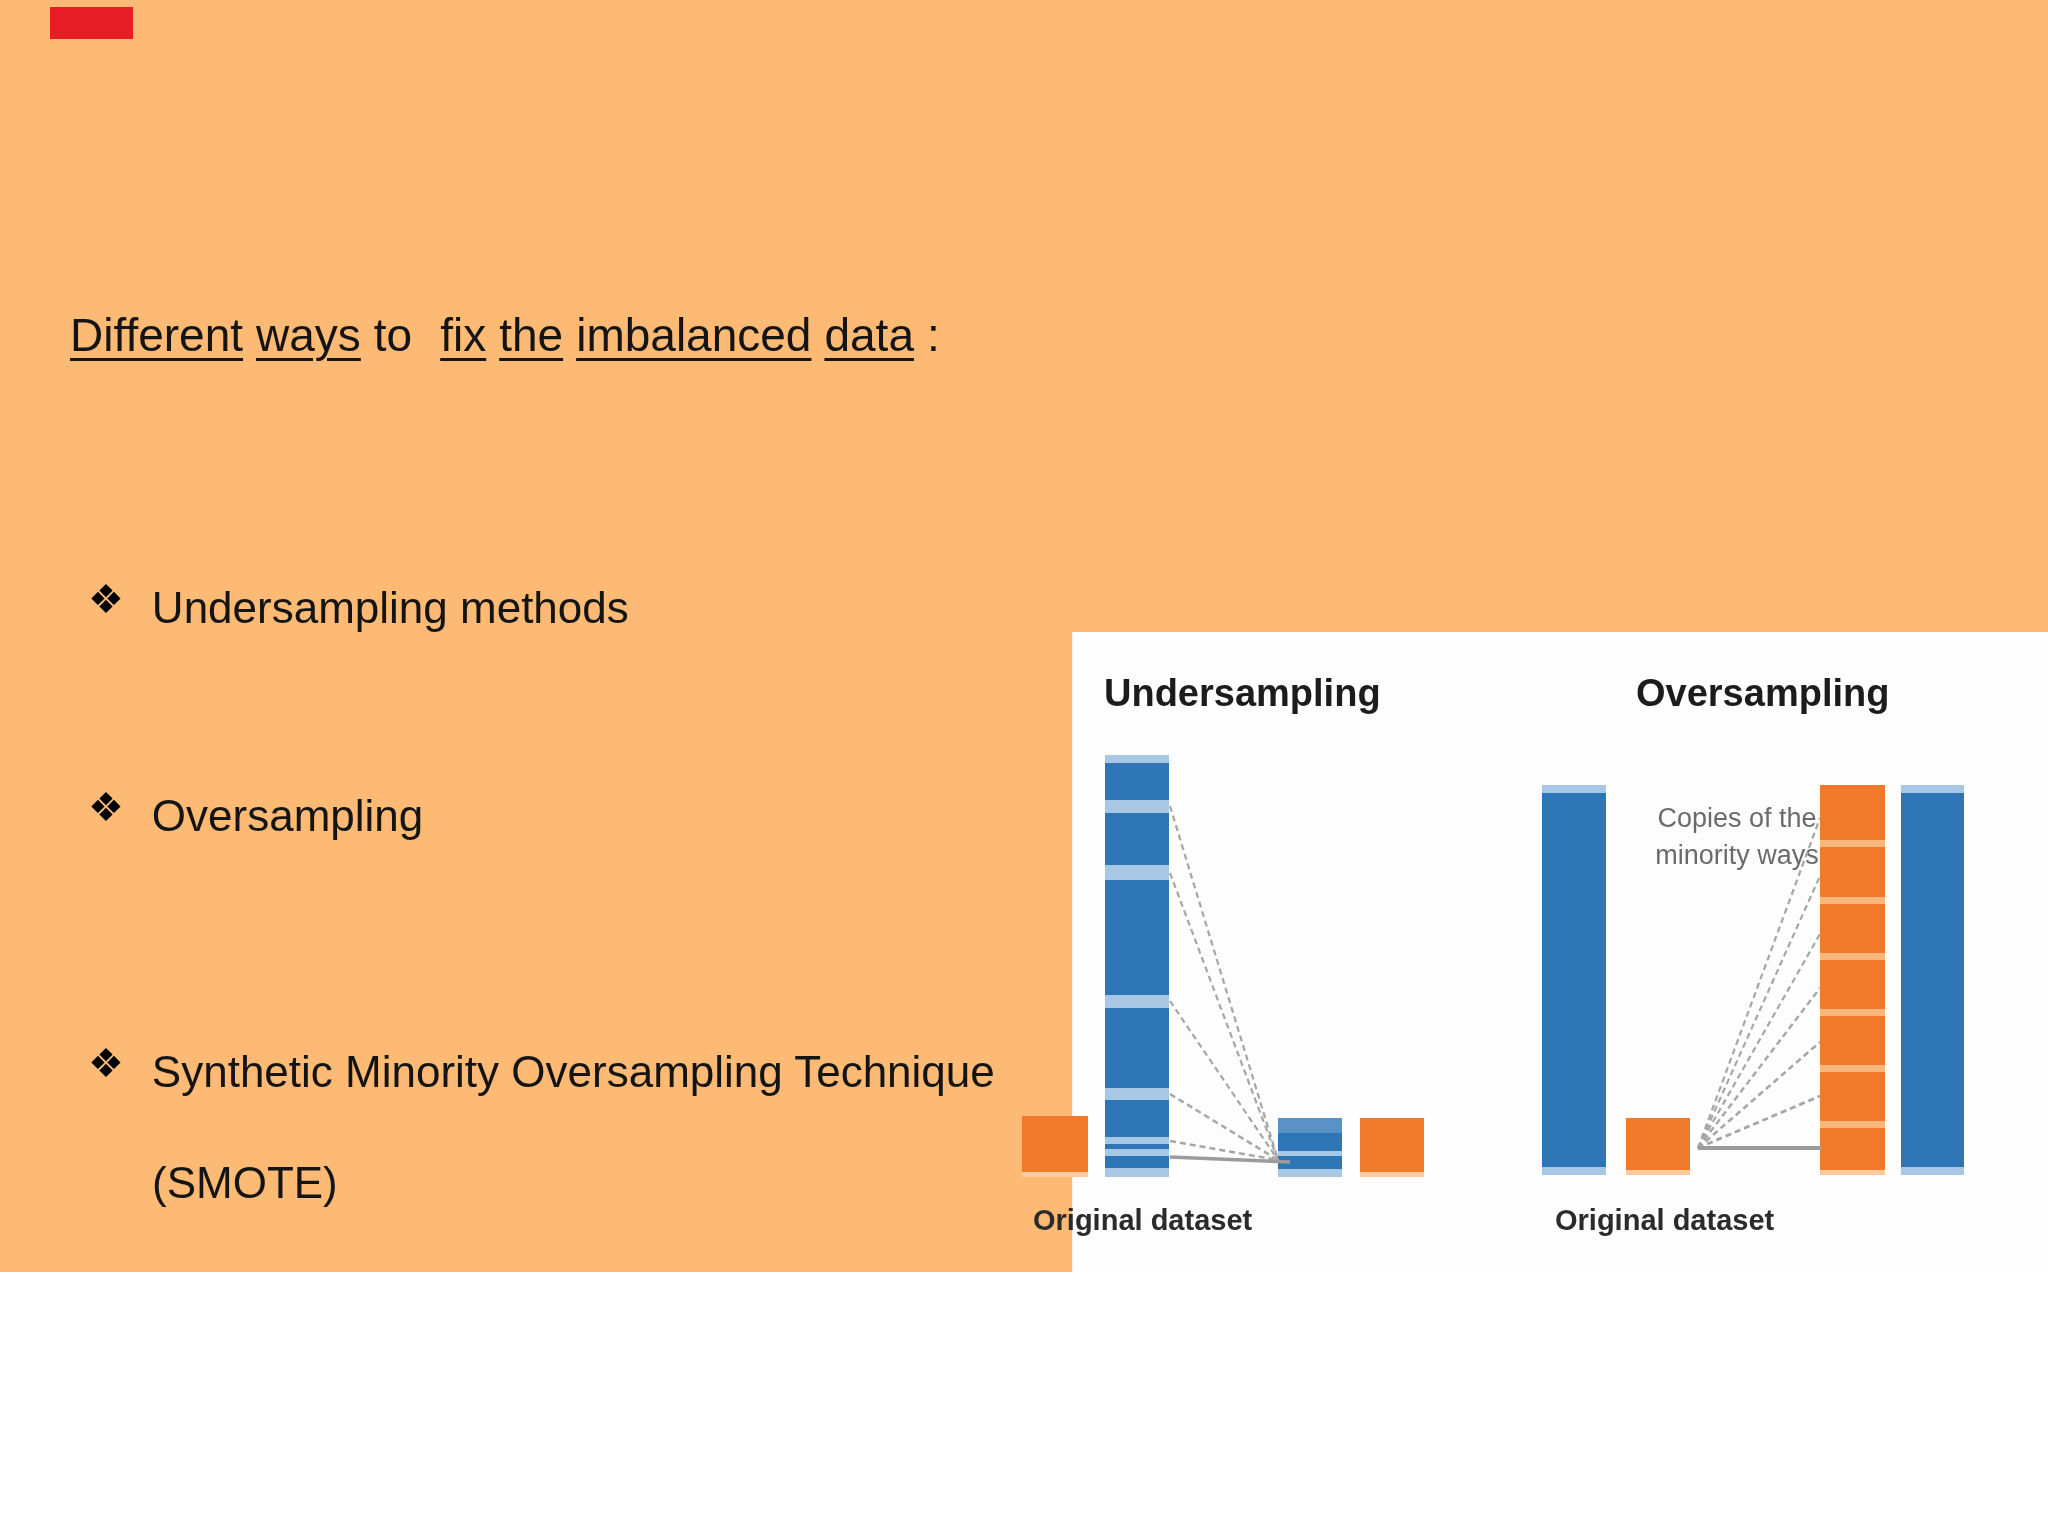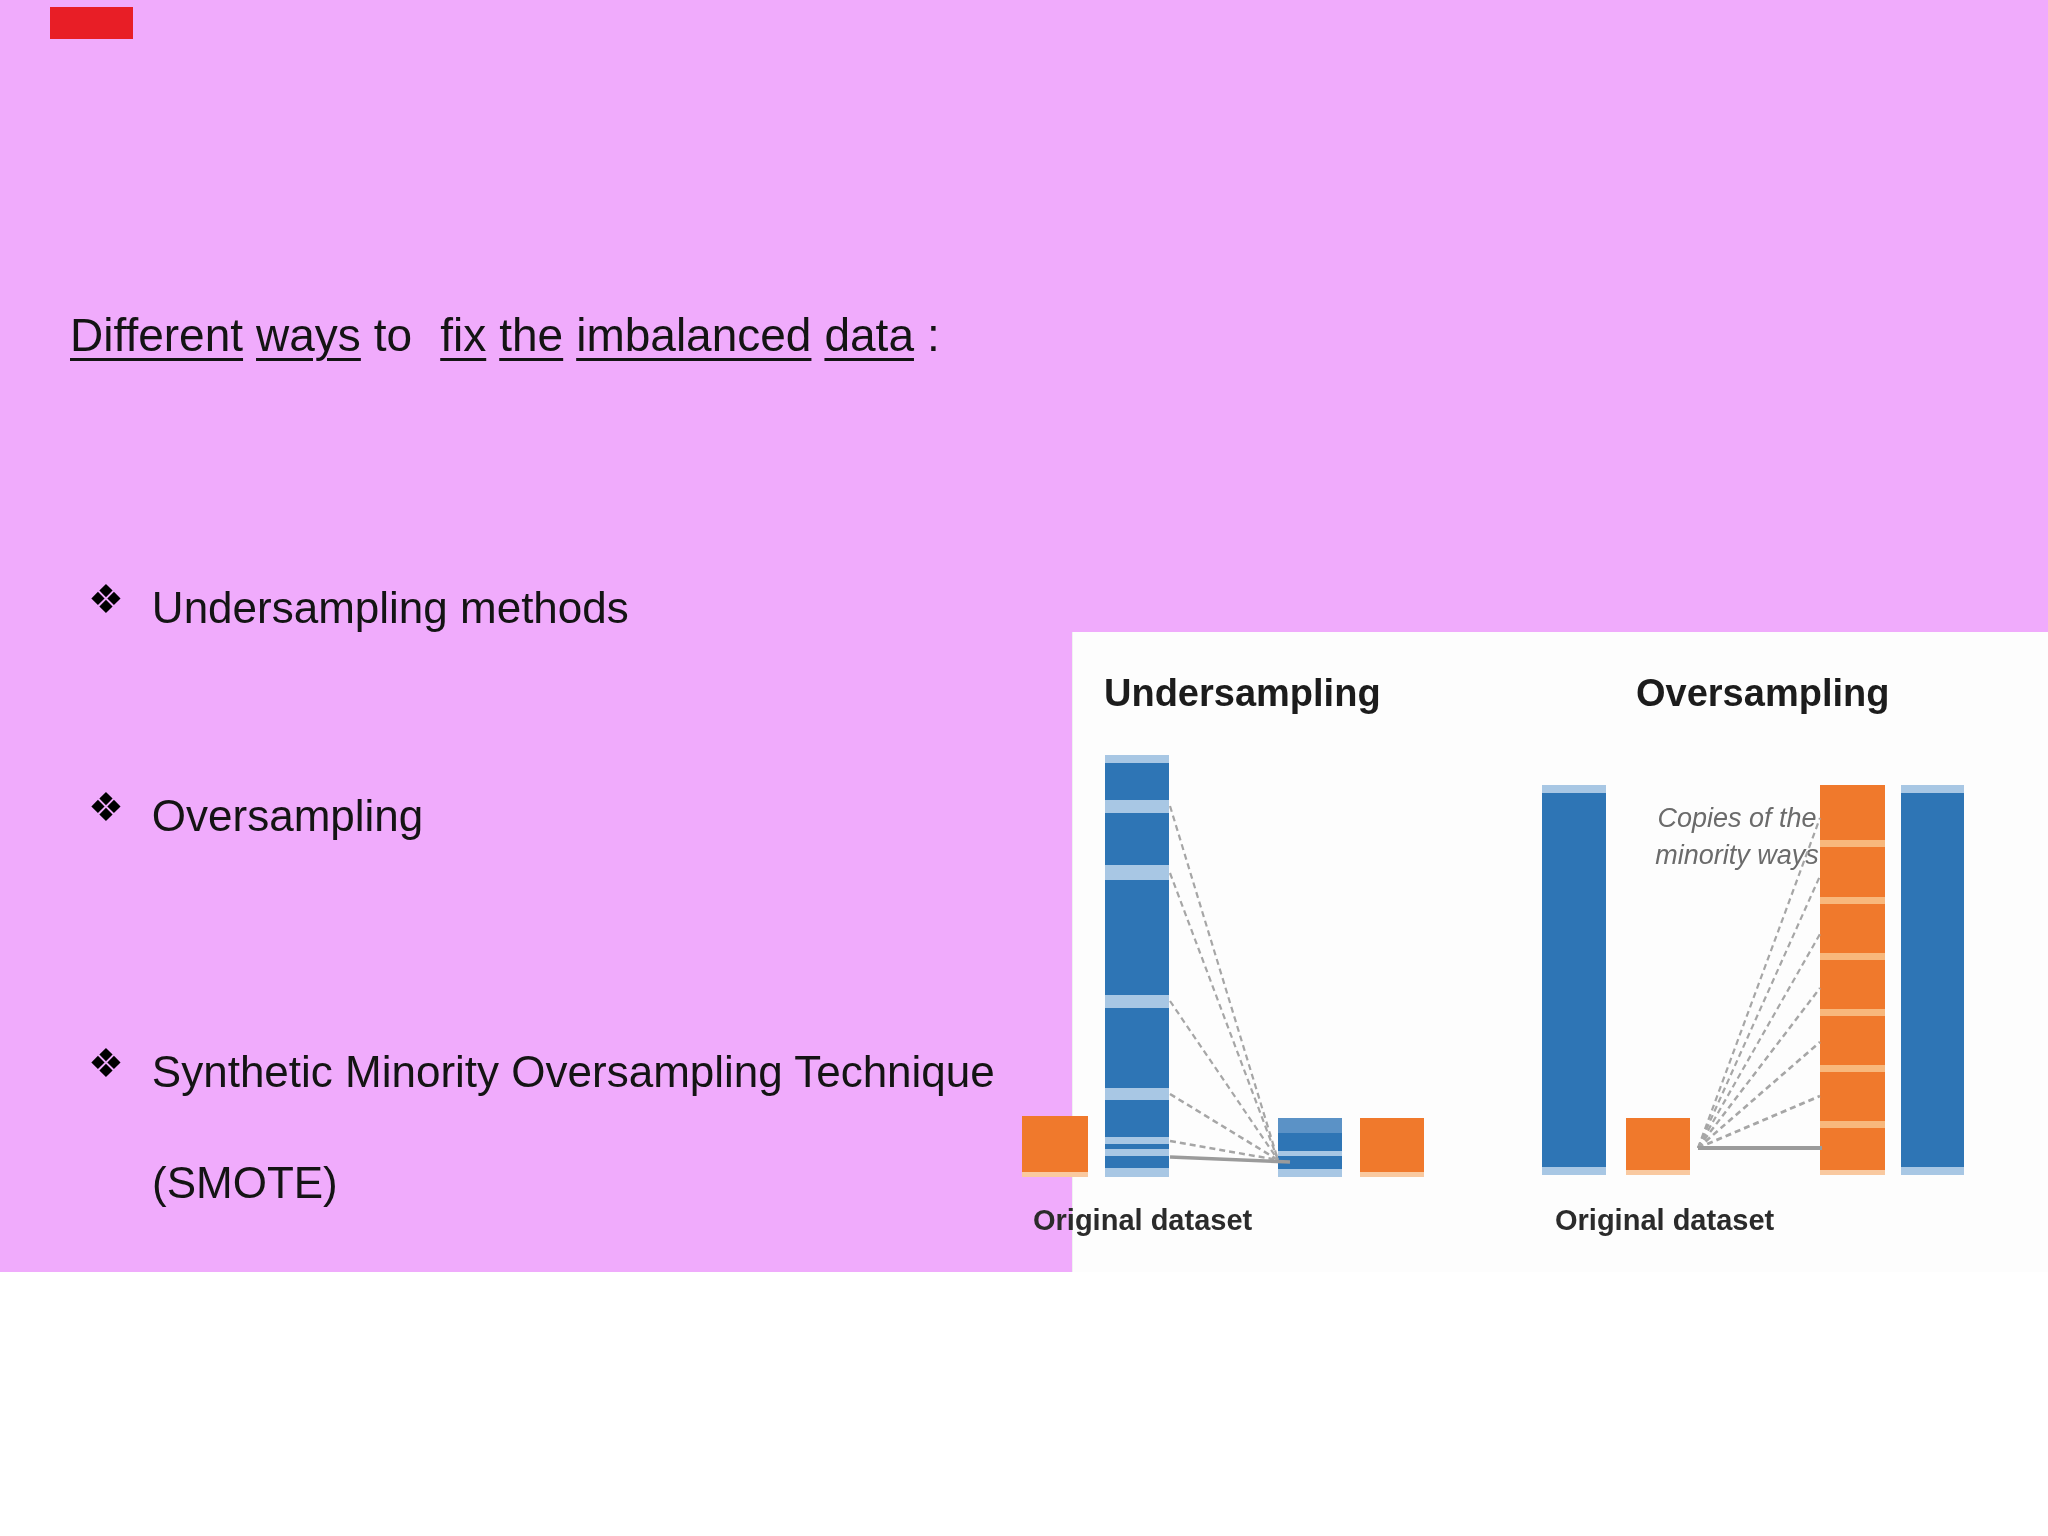--- a/index.html
+++ b/index.html
@@ -1,19 +1,19 @@
 <!DOCTYPE html>
 <html><head>
 <meta charset="utf-8">
 <style>
   html,body{margin:0;padding:0;background:#ffffff;}
   .slide{
     position:relative;
     width:2048px;height:1272px;
-    background:#f0abfc;
+    background:#fdba74;
     overflow:hidden;
     font-family:"Liberation Sans", sans-serif;
     color:#111;
   }
   
   .red-marker{
     position:absolute;left:50px;top:7px;width:83px;height:32px;
     background:#e81e26;
   }
   
@@ -54,21 +54,21 @@
   }
   
   .fig-title{
     position:absolute;width:244px;text-align:center;
     font-size:38px;font-weight:700;color:#1c1c1c;
   }
   .fig-title.und{left:1104px;top:672px;}
   .fig-title.ovr{left:1636px;top:672px;}
   .fig-note{
     position:absolute;width:220px;text-align:center;
-    font-size:27px;line-height:37px;color:#6b6b6b;font-style:italic;
+    font-size:27px;line-height:37px;color:#6b6b6b;
   }
   .fig-note.samples{left:1196px;top:930px;}
   .fig-note.copies{left:1627px;top:800px;}
   .fig-caption{
     position:absolute;width:150px;text-align:center;
     font-size:29px;font-weight:700;color:#2b2b2b;white-space:nowrap;
   }
   .fig-caption.left{left:1033px;top:1204px;}
   .fig-caption.right{left:1555px;top:1204px;}
   

